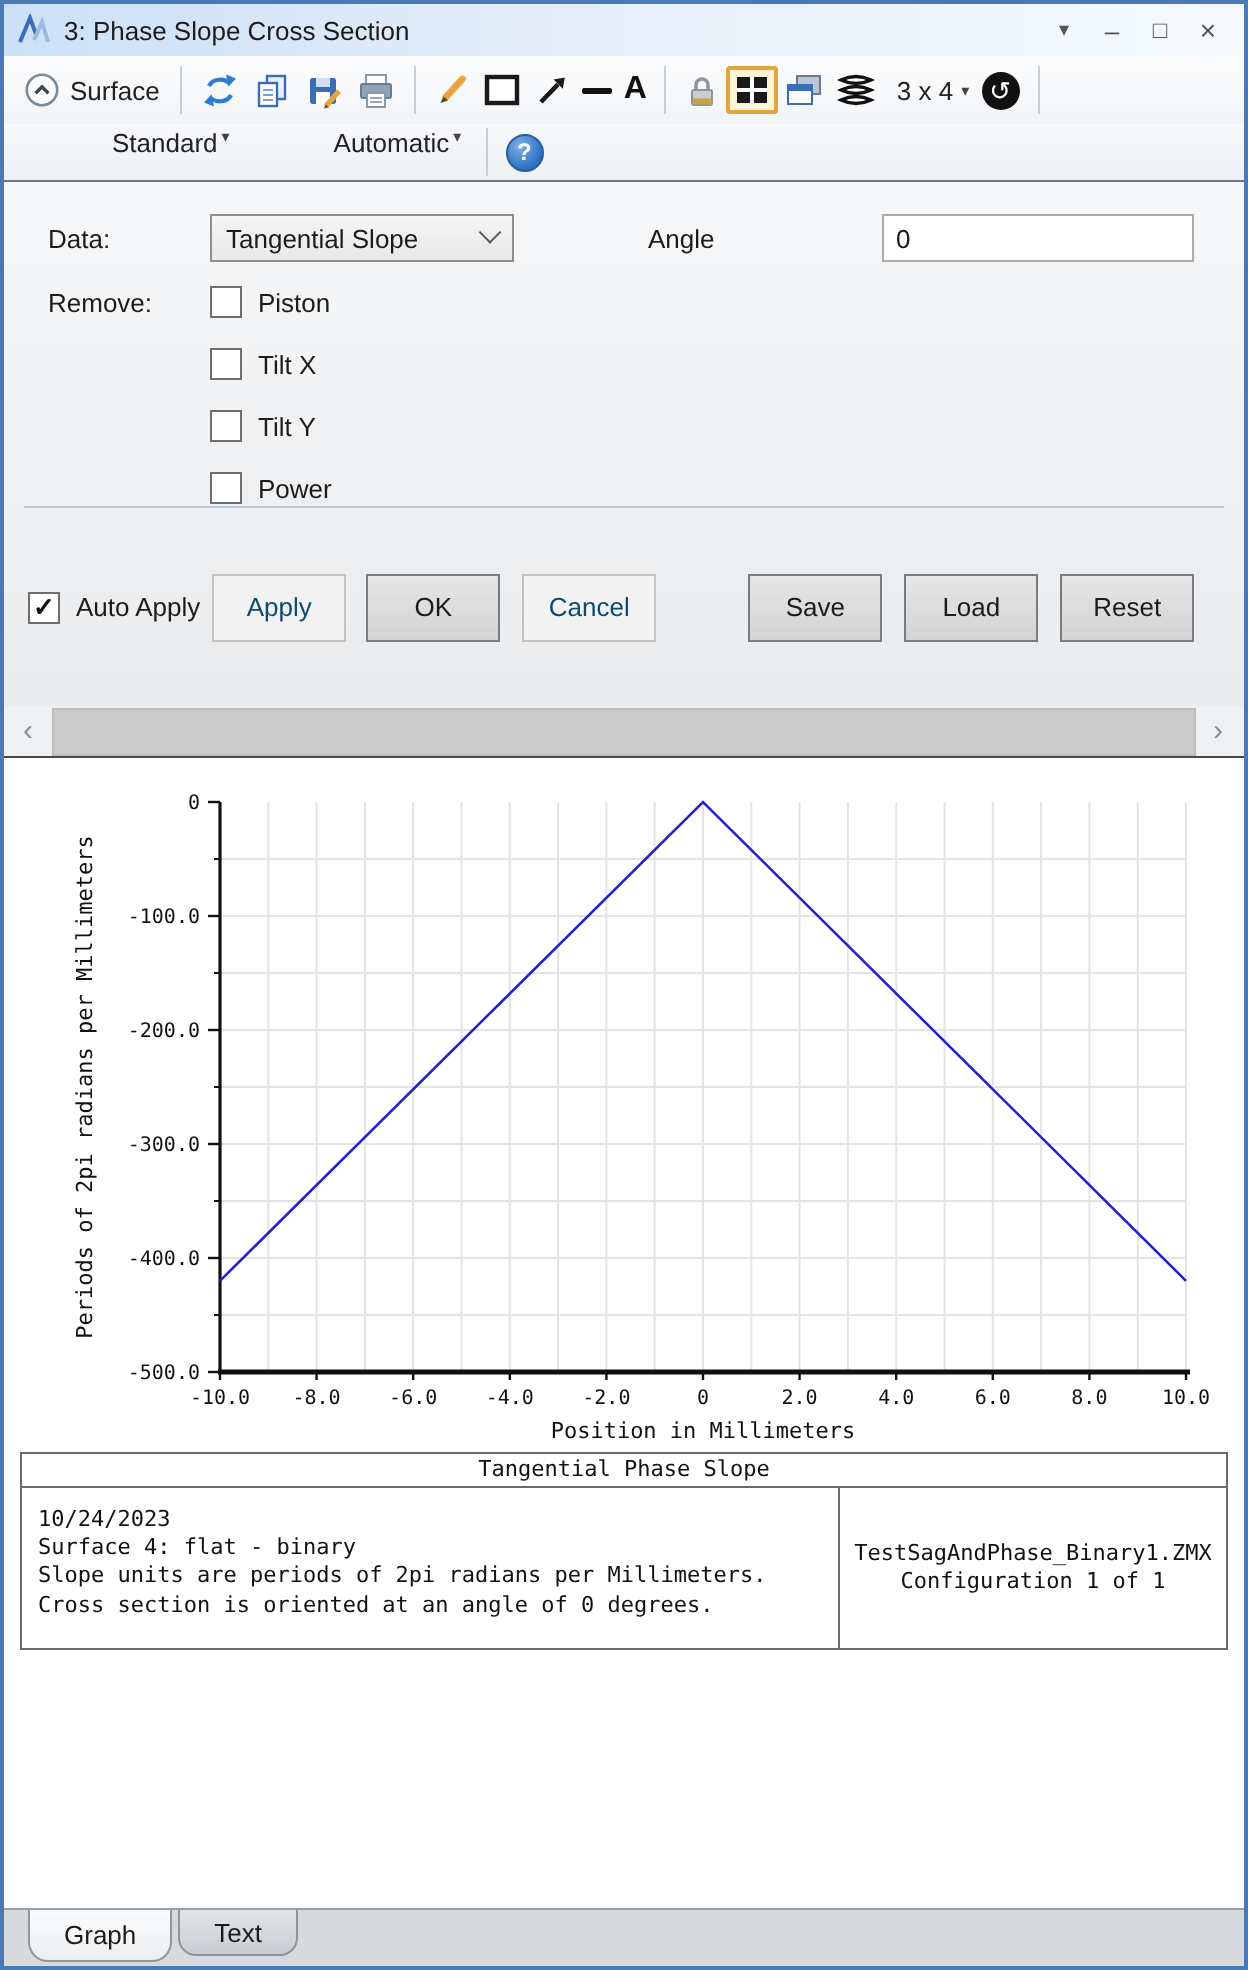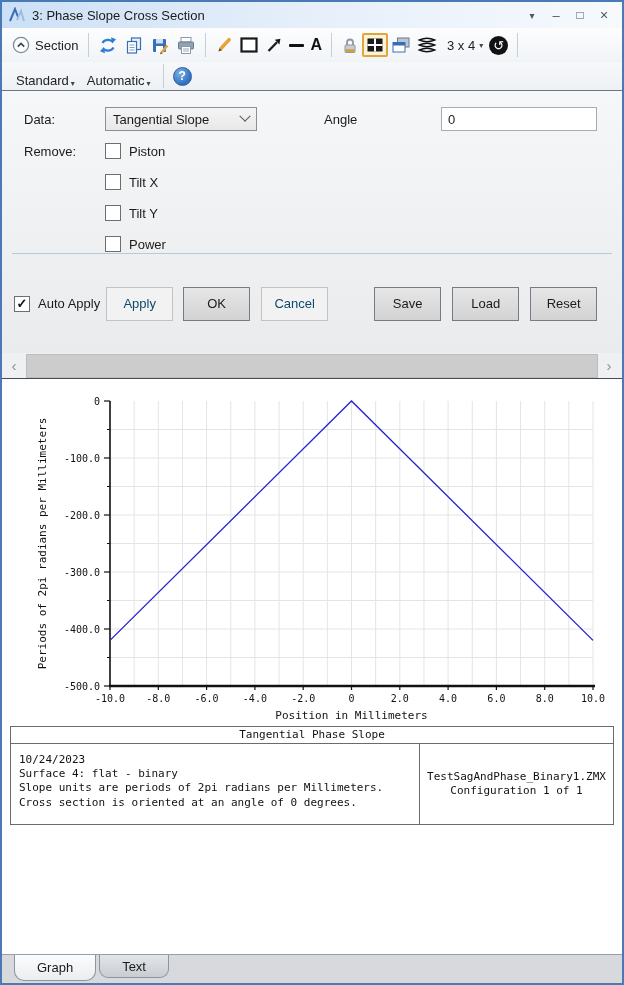--- a/index.html
+++ b/index.html
@@ -20,21 +20,21 @@
   .tb2{flex:0 0 28px;display:flex;align-items:center;background:linear-gradient(#f6f8fa,#eef1f4);padding:0 8px;border-bottom:1px solid #6e7781;}
   .tsep{width:1px;height:24px;background:#c6ced6;margin:0 6px;flex:0 0 1px;}
   .tbtn{display:flex;align-items:center;justify-content:center;height:26px;padding:0 3px;border-radius:2px;}
   .settings-btn{display:flex;align-items:center;gap:5px;padding:0 4px;font-size:13px;color:#222;}
   .tool-glyph{font-weight:bold;color:#111;font-size:16px;line-height:1;}
   .line-glyph{width:15px;height:3px;background:#111;border-radius:1px;}
   .grid-sel{display:flex;align-items:center;justify-content:center;width:26px;height:24px;background:#fdf3d6;border:2px solid #e2a43c;border-radius:2px;box-sizing:border-box;}
   .gridlabel{font-size:13px;color:#222;margin:0 2px 0 4px;white-space:nowrap;}
   .caret-sm{font-size:8px;color:#444;margin-left:2px;}
   .hist-icon{width:19px;height:19px;border-radius:50%;background:#111;color:#fff;font-size:13px;display:flex;align-items:center;justify-content:center;line-height:1;}
-  .ddlabel{display:flex;align-items:flex-end;font-size:13px;color:#222;padding:0 6px;height:24px;}
+  .ddlabel{display:flex;align-items:flex-start;font-size:13px;color:#222;padding:0 6px;height:24px;margin-left:40px;}
   .help-icon{width:19px;height:19px;border-radius:50%;background:radial-gradient(circle at 35% 30%,#7db1e8,#2f6fc1 70%);border:1px solid #2a5f9e;color:#fff;font-weight:bold;font-size:12px;display:flex;align-items:center;justify-content:center;box-sizing:border-box;}
 
   
   .panel{flex:0 0 262px;background:linear-gradient(#f6f7f8,#e9ebed);display:flex;flex-direction:column;box-sizing:border-box;padding-top:16px;}
   .prow{display:flex;align-items:center;height:24px;margin:0 0 11px 22px;}
   .plabel{width:81px;font-size:13px;color:#1b1b1b;}
   .combo{box-sizing:border-box;width:152px;height:24px;display:flex;align-items:center;background:linear-gradient(#f5f5f5,#e8e8e8);border:1px solid #8f8f8f;padding:0 7px;font-size:13px;color:#1b1b1b;}
   .combo.focus{outline:1px dotted #3c3c3c;outline-offset:-3px;}
   .chev{margin-left:auto;width:7px;height:7px;border-right:1.4px solid #5a5a5a;border-bottom:1.4px solid #5a5a5a;transform:rotate(45deg) translate(-2px,-2px);}
   .plabel2{width:50px;margin-left:67px;font-size:13px;color:#1b1b1b;}
@@ -62,21 +62,21 @@
   .fbody{display:flex;height:80px;}
   .fleft{width:408px;box-sizing:border-box;padding:9px 8px 0;font-size:11px;line-height:14.2px;white-space:nowrap;}
   .fright{flex:1;border-left:1px solid #6b6b6b;display:flex;flex-direction:column;text-align:center;}
   .frtop{font-size:9px;line-height:12px;padding:2px 1px 3px;border-bottom:1px solid #6b6b6b;}
   .frtop .brand{font-size:10px;}
   .frbottom{flex:1;display:flex;flex-direction:column;justify-content:center;font-size:11px;line-height:14.5px;}
   .spacer{flex:1;}
 
   
   .tabstrip{flex:0 0 28px;background:#d7d9dc;border-top:1px solid #989ea5;display:flex;align-items:flex-start;padding-left:12px;gap:3px;}
-  .tab{box-sizing:border-box;height:23px;padding:0 22px;display:flex;align-items:center;font-size:13px;color:#1b1b1b;background:linear-gradient(#e2e5e8,#c9cdd2);border:1px solid #8e959c;border-top:none;border-radius:0 0 9px 9px;}
+  .tab{box-sizing:border-box;height:23px;padding:0 17px;display:flex;align-items:center;font-size:13px;color:#1b1b1b;background:linear-gradient(#e2e5e8,#c9cdd2);border:1px solid #8e959c;border-top:none;border-radius:0 0 9px 9px;}
   .tab.active{height:26px;background:linear-gradient(#fbfcfd,#ebedef);border-radius:0 0 10px 10px;}
 </style>
 </head>
 <body>
 
 <div class="window">
 
   <div class="titlebar">
     <svg class="app-icon" viewBox="0 0 18 16">
       <path d="M2,14 L7,2 L10,10" fill="none" stroke="#3a6db5" stroke-width="2"></path>
@@ -88,21 +88,21 @@
     <div class="wctl maxi">□</div>
     <div class="wctl close">×</div>
   </div>
 
   <div class="tb1">
     <div class="settings-btn">
       <svg width="18" height="18" viewBox="0 0 18 18">
         <circle cx="9" cy="9" r="7.6" fill="#fdfdfd" stroke="#7c8b99" stroke-width="1.3"></circle>
         <path d="M5.8,10.6 L9,7.4 L12.2,10.6" fill="none" stroke="#3c4650" stroke-width="1.7"></path>
       </svg>
-      <span>Section</span>
+      <span>Surface</span>
     </div>
     <div class="tsep"></div>
     <div class="tbtn">
       <svg width="20" height="19" viewBox="0 0 20 19">
         <path d="M4.5,7 A6,5 0 0 1 15,6" fill="none" stroke="#2d7dd2" stroke-width="2.1"></path>
         <polygon points="13,1.2 18,3.2 14.2,7.4" fill="#2d7dd2"></polygon>
         <path d="M15.5,11.5 A6,5 0 0 1 5,12.5" fill="none" stroke="#2d7dd2" stroke-width="2.1"></path>
         <polygon points="7,17.3 2,15.3 5.8,11.1" fill="#2d7dd2"></polygon>
       </svg>
     </div>

